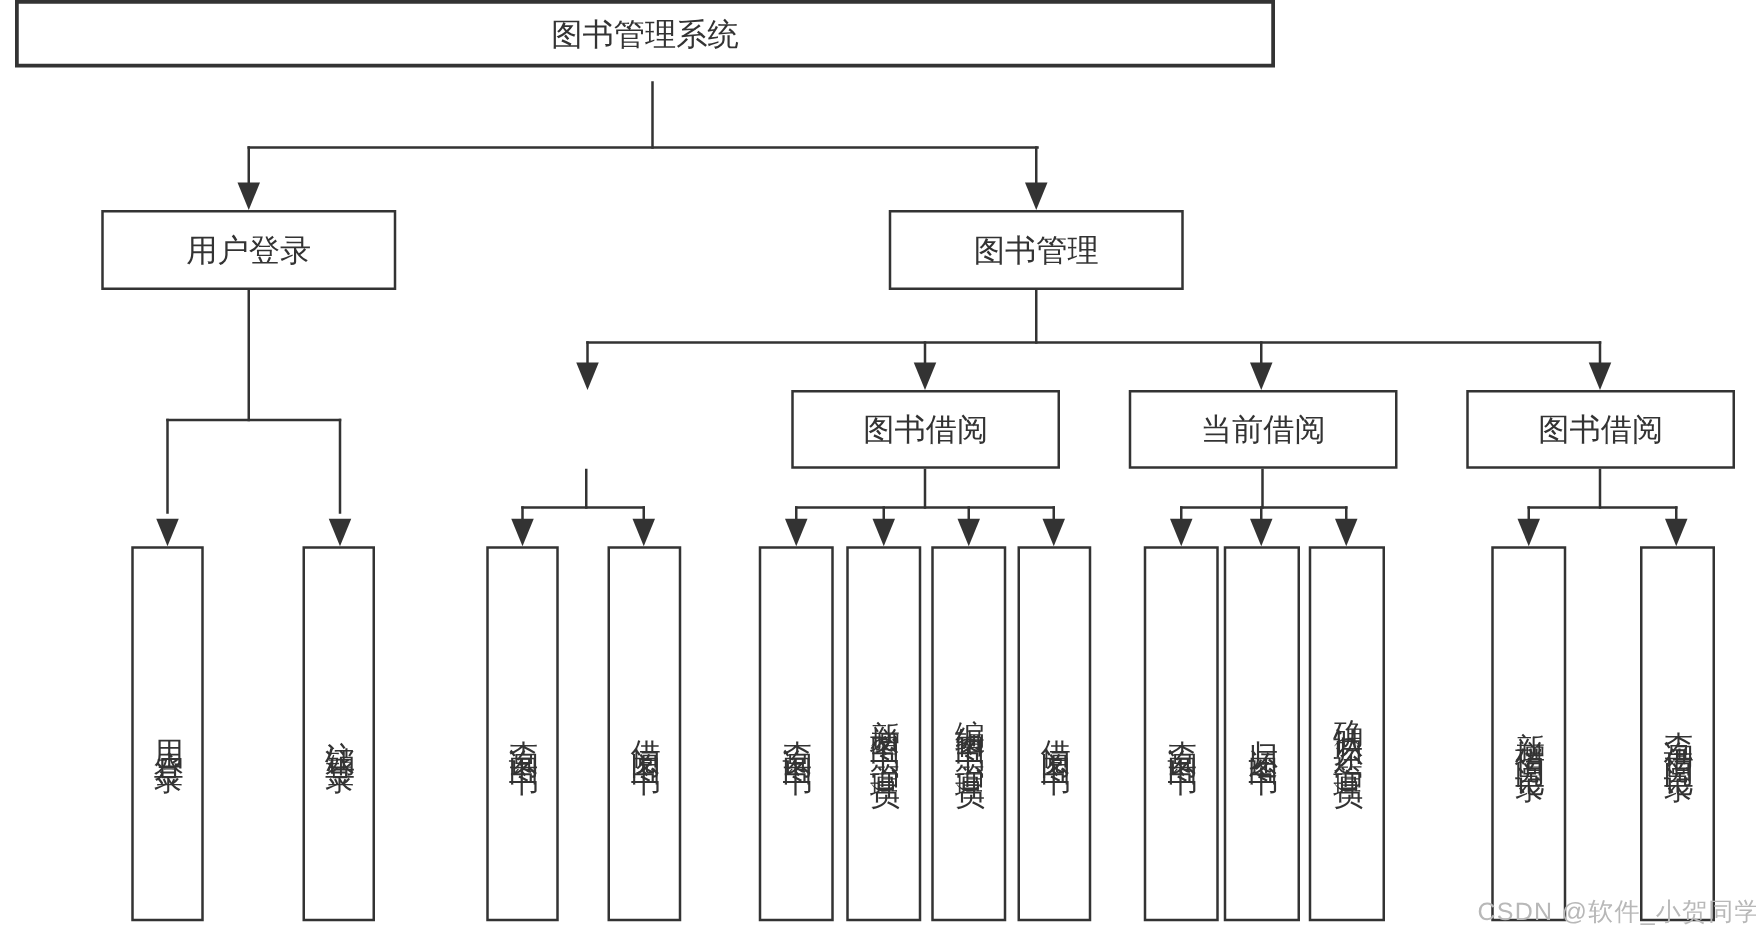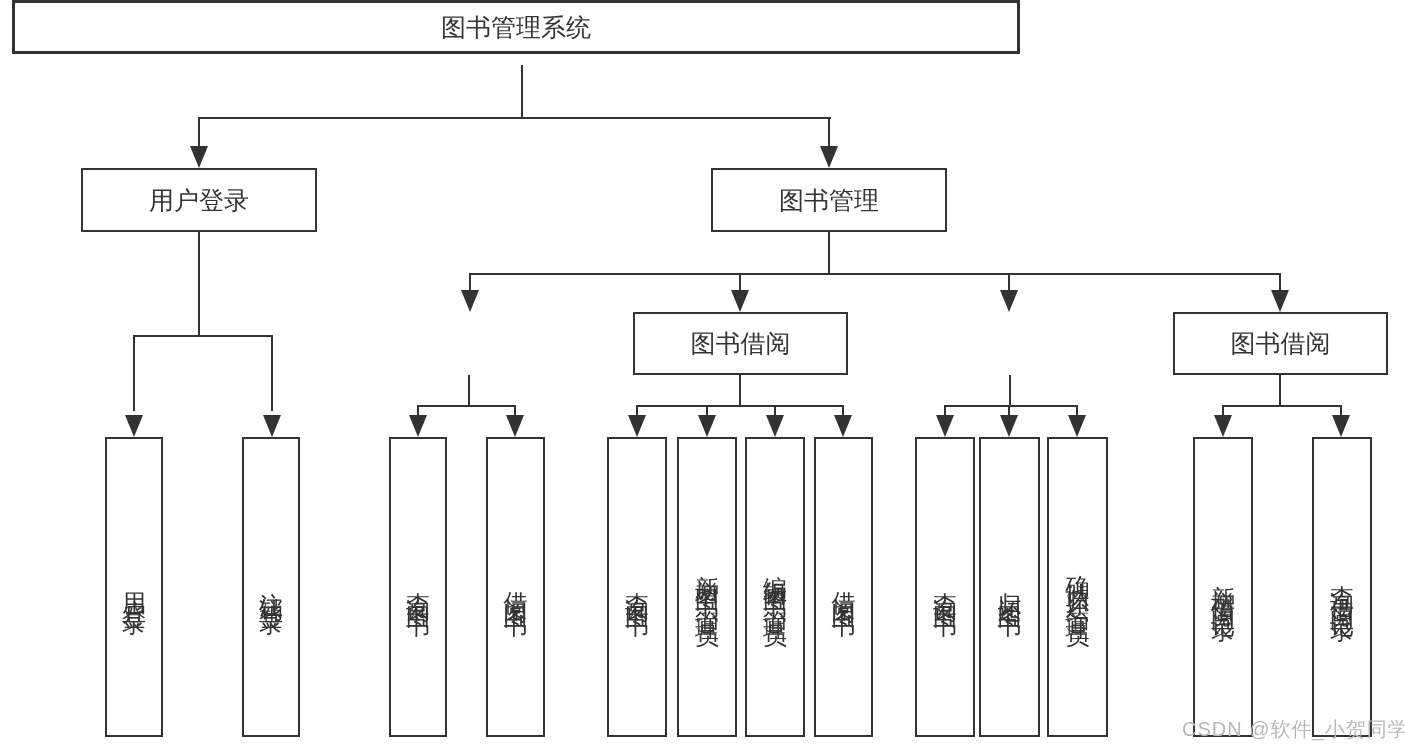--- a/index.html
+++ b/index.html
@@ -92,20 +92,23 @@
   <div class="vl" style="left:739px;top:273px;height:22px;"></div>
   <div class="arr" style="left:731px;top:290px;"></div>
   <div class="vl" style="left:1008px;top:273px;height:22px;"></div>
   <div class="arr" style="left:1000px;top:290px;"></div>
   <div class="vl" style="left:1279px;top:273px;height:22px;"></div>
   <div class="arr" style="left:1271px;top:290px;"></div>
 
   <div class="node" style="left:633px;top:312px;width:215px;height:63px;">
     <span class="lbl">图书借阅</span>
   </div>
+  <div class="node" style="left:903px;top:312px;width:215px;height:63px;">
+    <span class="lbl">当前借阅</span>
+  </div>
   <div class="node" style="left:1173px;top:312px;width:215px;height:63px;">
     <span class="lbl">图书借阅</span>
   </div>
 
   <div class="vl" style="left:468px;top:375px;height:32px;"></div>
   <div class="hl" style="left:417px;top:405px;width:99px;"></div>
   <div class="vl" style="left:417px;top:405px;height:14px;"></div>
   <div class="arr" style="left:409px;top:415px;"></div>
   <div class="vl" style="left:514px;top:405px;height:14px;"></div>
   <div class="arr" style="left:506px;top:415px;"></div>

